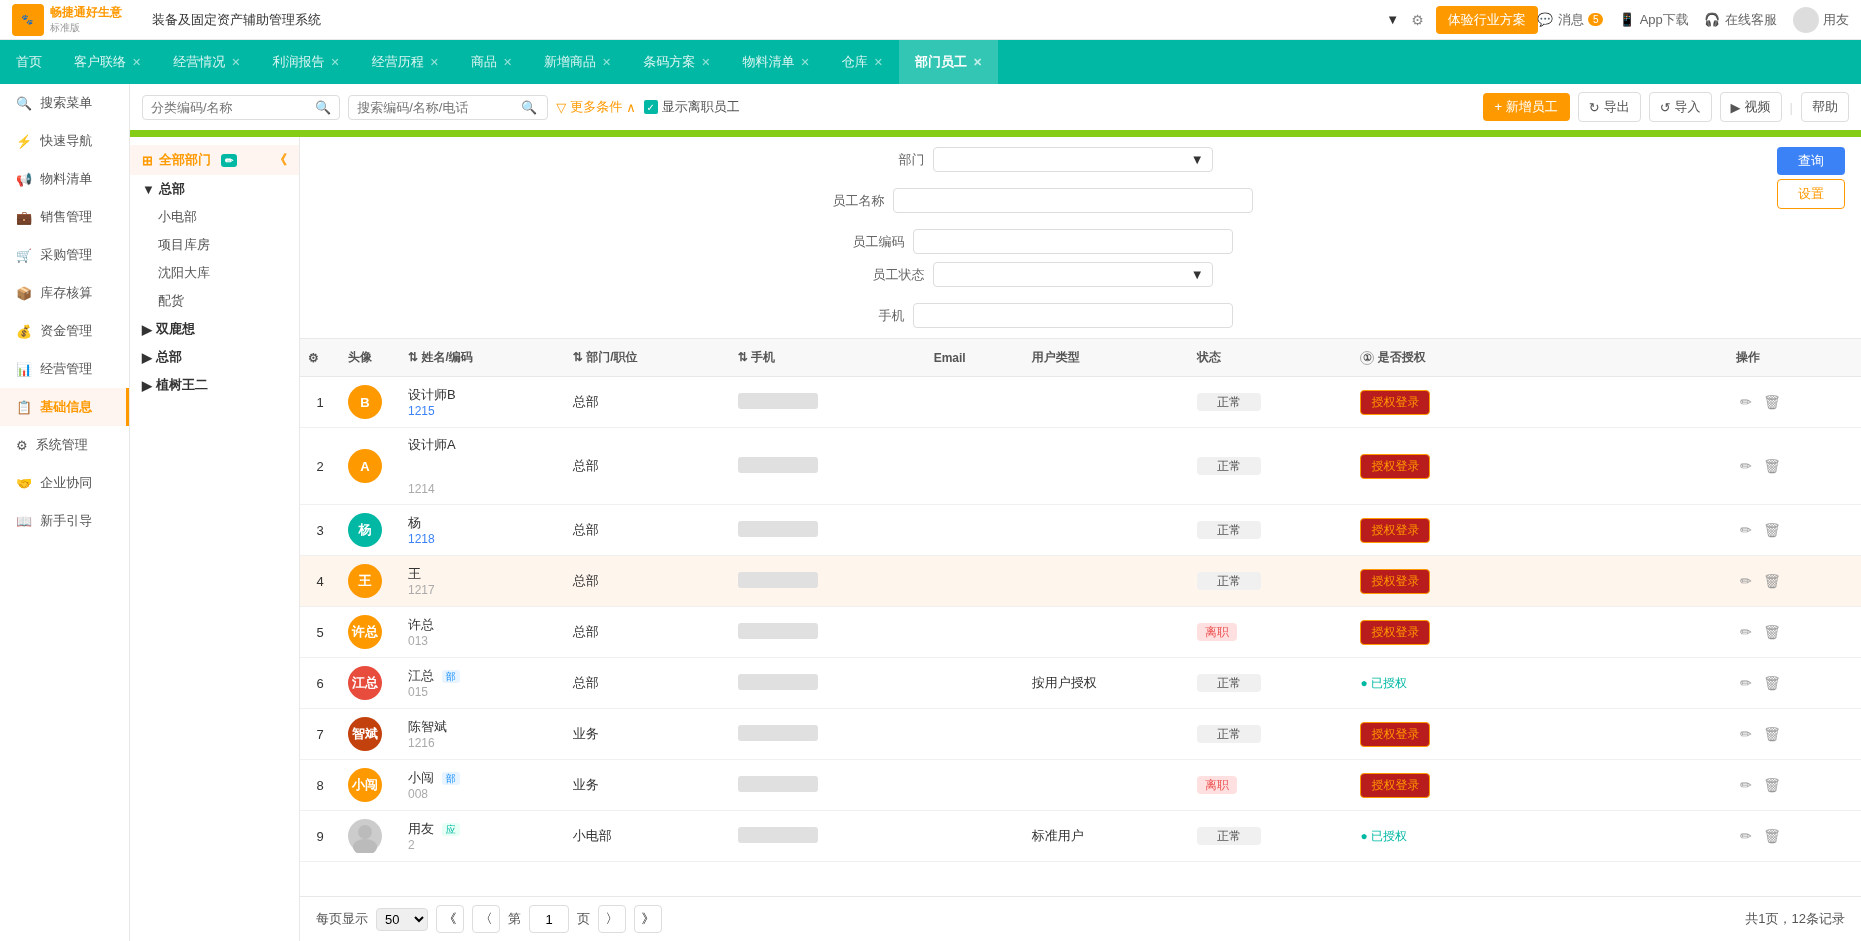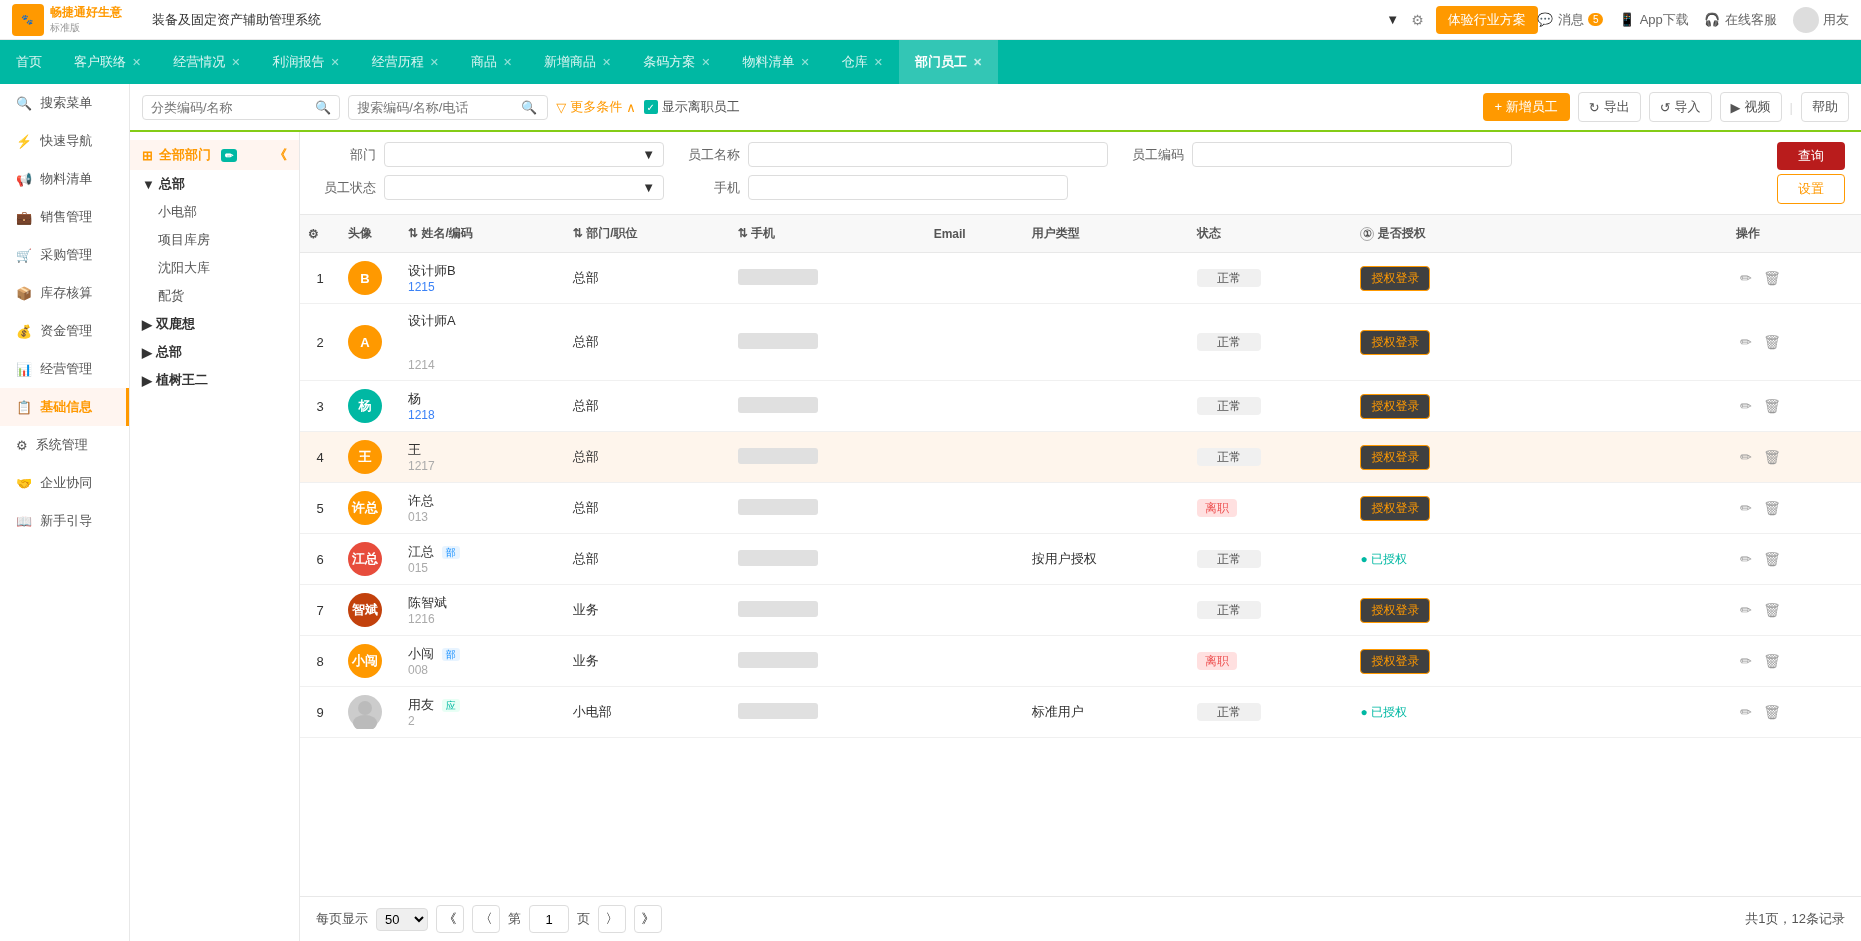--- a/index.html
+++ b/index.html
@@ -26,21 +26,21 @@
 
     
     .sidebar { width: 130px; background: #fff; border-right: 1px solid #e8e8e8; flex-shrink: 0; overflow-y: auto; }
     .sidebar-item { padding: 10px 16px; cursor: pointer; display: flex; align-items: center; gap: 8px; color: #555; font-size: 13px; }
     .sidebar-item.active { background: #fff5f0; color: #f90; font-weight: bold; border-right: 3px solid #f90; }
 
     
     .content { flex: 1; display: flex; flex-direction: column; overflow: hidden; }
 
     
-    .toolbar { background: #fff; padding: 8px 12px; display: flex; align-items: center; gap: 8px; border-bottom: 2px solid #84cc16; }
+    .toolbar { background: #fff; padding: 8px 12px; display: flex; align-items: center; gap: 8px; border-bottom: 7px solid #84cc16; }
     .search-box { display: flex; align-items: center; border: 1px solid #ddd; border-radius: 4px; padding: 4px 8px; gap: 4px; background: #fff; }
     .search-input { border: none; outline: none; font-size: 13px; width: 160px; }
     .filter-btn { display: flex; align-items: center; gap: 4px; color: #f90; font-size: 13px; cursor: pointer; }
     .show-inactive { display: flex; align-items: center; gap: 4px; font-size: 13px; color: #555; cursor: pointer; }
     .checkbox-icon { width: 14px; height: 14px; background: #00b8a3; border-radius: 2px; display: flex; align-items: center; justify-content: center; color: white; font-size: 10px; }
     .toolbar-right { margin-left: auto; display: flex; align-items: center; gap: 8px; }
     .btn-primary { background: #f90; color: white; border: none; border-radius: 4px; padding: 5px 12px; font-size: 13px; cursor: pointer; white-space: nowrap; }
     .btn-outline { border: 1px solid #ddd; background: #fff; color: #555; border-radius: 4px; padding: 5px 10px; font-size: 13px; cursor: pointer; display: flex; align-items: center; gap: 4px; }
     .separator { color: #ddd; }
 
@@ -48,40 +48,40 @@
     .inner-layout { display: flex; flex: 1; overflow: hidden; }
 
     
     .dept-panel { width: 170px; background: #fff; border-right: 1px solid #e8e8e8; flex-shrink: 0; padding: 8px 0; overflow-y: auto; }
     .dept-all { background: #fff5f0; color: #f90; padding: 6px 12px; font-weight: bold; display: flex; align-items: center; gap: 6px; cursor: pointer; }
     .dept-group { padding: 5px 12px; font-size: 13px; color: #333; font-weight: bold; cursor: pointer; display: flex; align-items: center; gap: 4px; }
     .dept-sub { padding: 5px 12px 5px 28px; font-size: 13px; color: #555; cursor: pointer; }
 
     
     .filter-area { background: #fff; border-bottom: 1px solid #e8e8e8; padding: 10px 16px; }
-    .filter-row { display: flex; align-items: center; gap: 16px; margin-bottom: 8px; }
+    .filter-row { display: flex; align-items: center; gap: 16px; margin-bottom: 8px; flex-direction: column; }
     .filter-row:last-child { margin-bottom: 0; }
     .filter-field { display: flex; align-items: center; gap: 8px; }
     .filter-label { color: #666; font-size: 13px; width: 60px; text-align: right; white-space: nowrap; }
     .filter-input { border: 1px solid #ddd; border-radius: 4px; padding: 4px 8px; font-size: 13px; width: 300px; outline: none; }
     .filter-select { border: 1px solid #ddd; border-radius: 4px; padding: 4px 8px; font-size: 13px; width: 300px; outline: none; background: #fff; display: flex; align-items: center; justify-content: space-between; cursor: pointer; }
     .filter-btn-group { display: flex; flex-direction: column; gap: 4px; margin-left: auto; }
-    .btn-query { background: #b91c1c; color: white; border: none; border-radius: 4px; padding: 5px 20px; font-size: 13px; cursor: pointer; }
+    .btn-query { background: #3b82f6; color: white; border: none; border-radius: 4px; padding: 5px 20px; font-size: 13px; cursor: pointer; }
     .btn-set { background: #fff; color: #f90; border: 1px solid #f90; border-radius: 4px; padding: 5px 20px; font-size: 13px; cursor: pointer; }
 
     
     .table-area { flex: 1; overflow: auto; background: #fff; }
     .data-table { width: 100%; border-collapse: collapse; }
     .data-table th { background: #f8f8f8; padding: 10px 8px; text-align: left; font-size: 12px; color: #555; border-bottom: 1px solid #e8e8e8; white-space: nowrap; }
     .data-table td { padding: 8px; border-bottom: 1px solid #f0f0f0; font-size: 13px; vertical-align: middle; }
     .data-table tr.highlighted { background: #fef5ec; }
     .avatar-circle { width: 34px; height: 34px; border-radius: 50%; display: flex; align-items: center; justify-content: center; color: white; font-size: 13px; font-weight: bold; flex-shrink: 0; }
     .status-normal { background: #f0f0f0; color: #555; border-radius: 4px; padding: 2px 20px; font-size: 12px; }
     .status-resigned { background: #ffe0e0; color: #e55; border-radius: 4px; padding: 2px 8px; font-size: 12px; }
-    .auth-btn { border: 1px solid #f90; color: #f90; background: #404040; border-radius: 4px; padding: 3px 10px; font-size: 12px; cursor: pointer; white-space: nowrap; }
+    .auth-btn { border: 1px solid #f90; color: #f90; background: #b91c1c; border-radius: 4px; padding: 3px 10px; font-size: 12px; cursor: pointer; white-space: nowrap; }
     .authorized-dot { color: #00b8a3; font-size: 12px; }
     .action-btn { background: none; border: none; cursor: pointer; color: #999; font-size: 14px; padding: 2px 4px; }
     .phone-blur { background: #e0e0e0; border-radius: 3px; width: 80px; height: 16px; display: inline-block; }
     .name-badge { font-size: 10px; padding: 1px 4px; border-radius: 3px; margin-left: 4px; }
     .badge-blue { background: #e8f4ff; color: #1890ff; }
     .badge-green { background: #e8fff5; color: #00b8a3; }
 
     
     .pagination { background: #fff; border-top: 1px solid #e8e8e8; padding: 8px 16px; display: flex; align-items: center; gap: 8px; font-size: 13px; color: #555; }
     .pagination .page-size-label { color: #555; }

